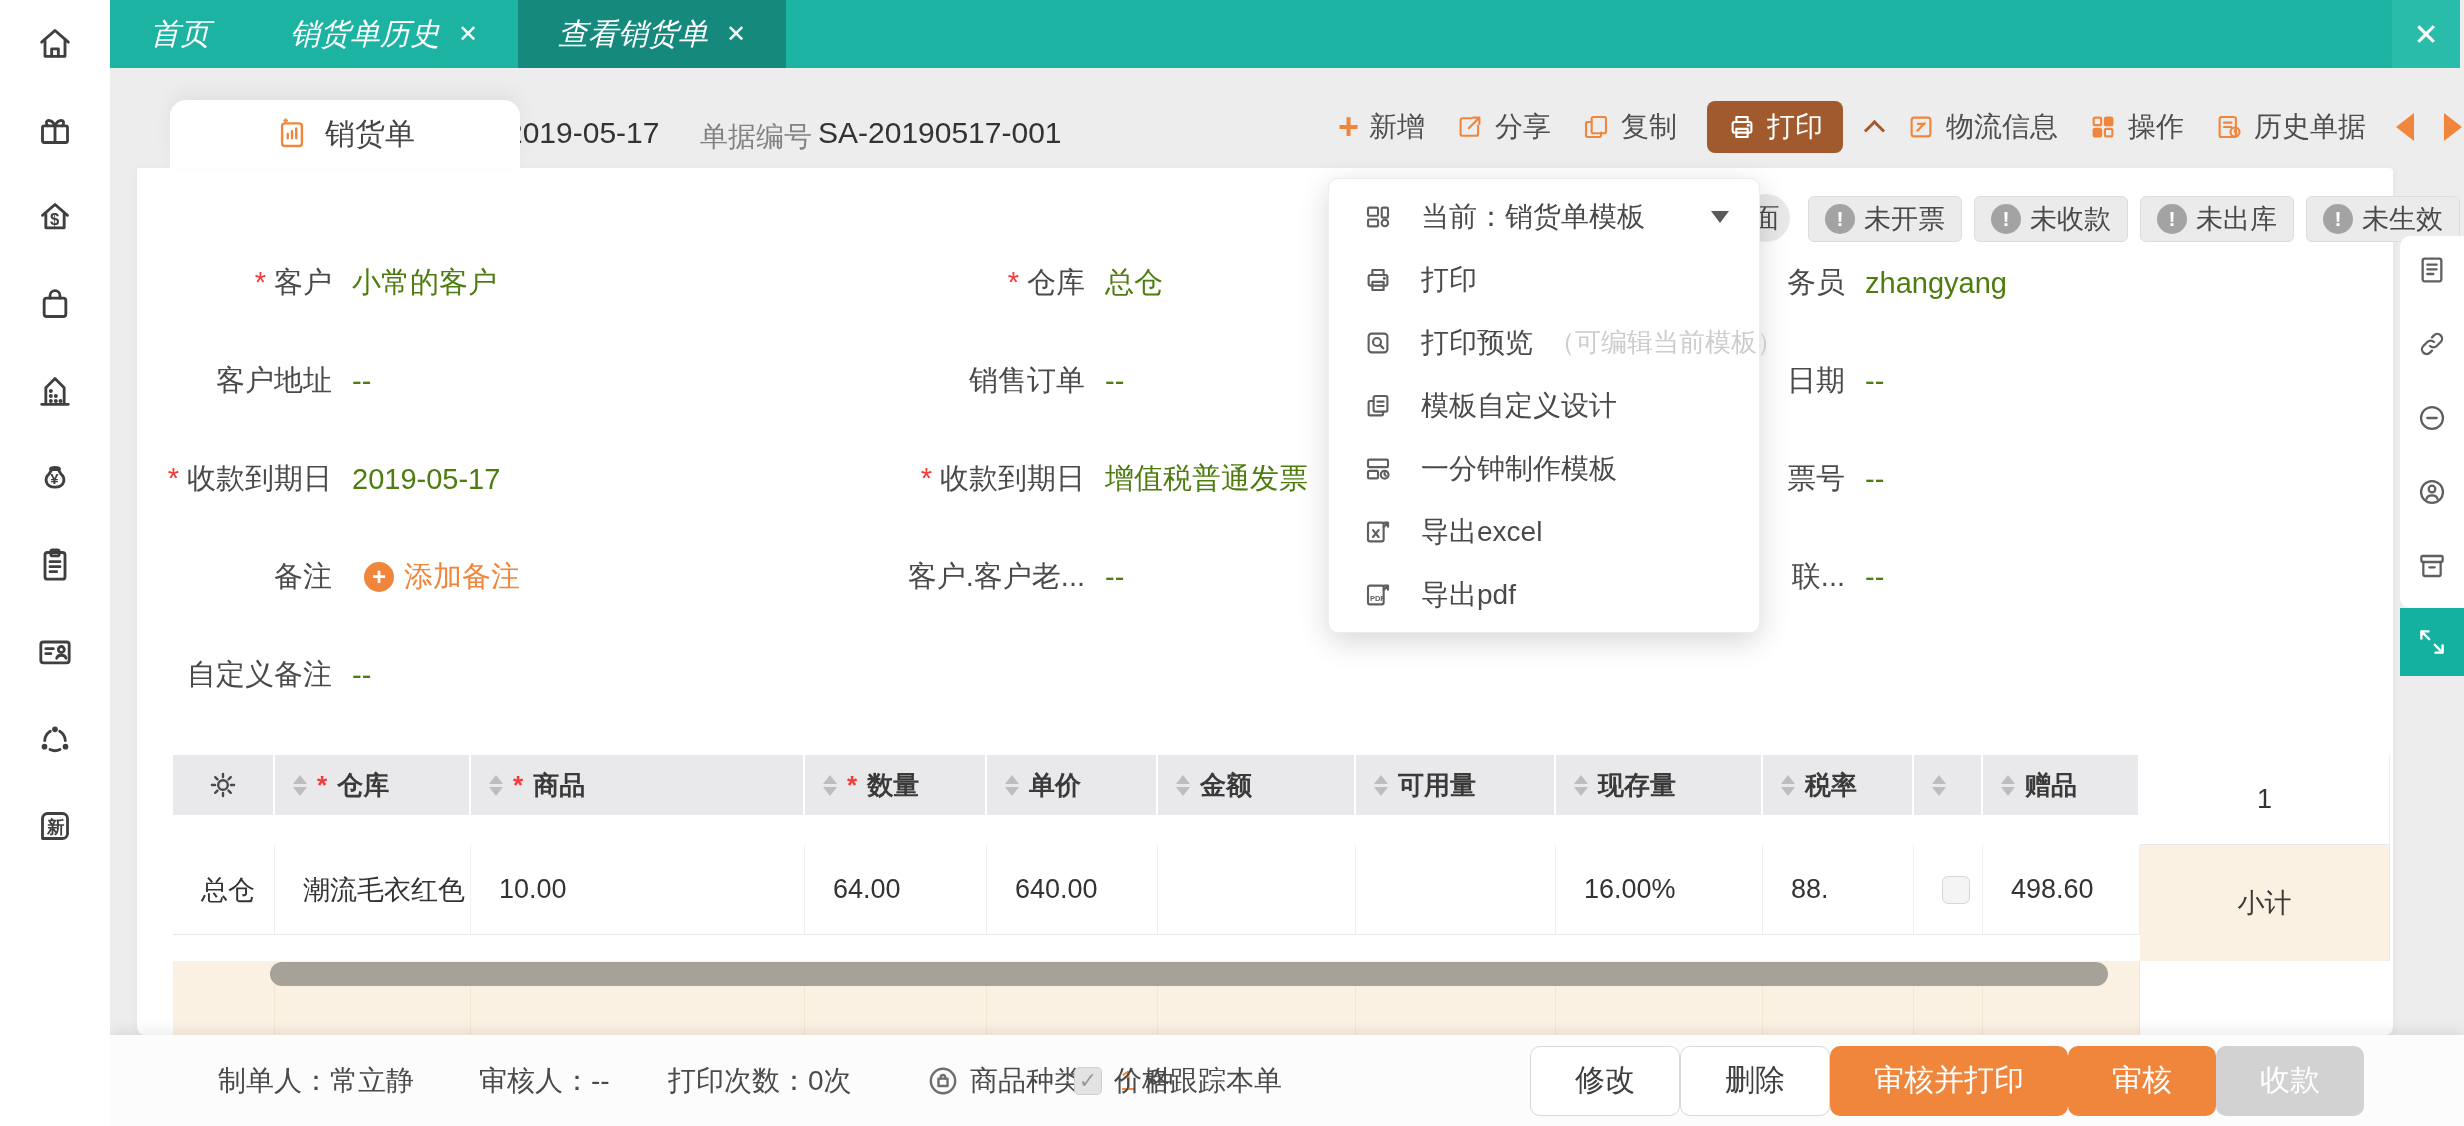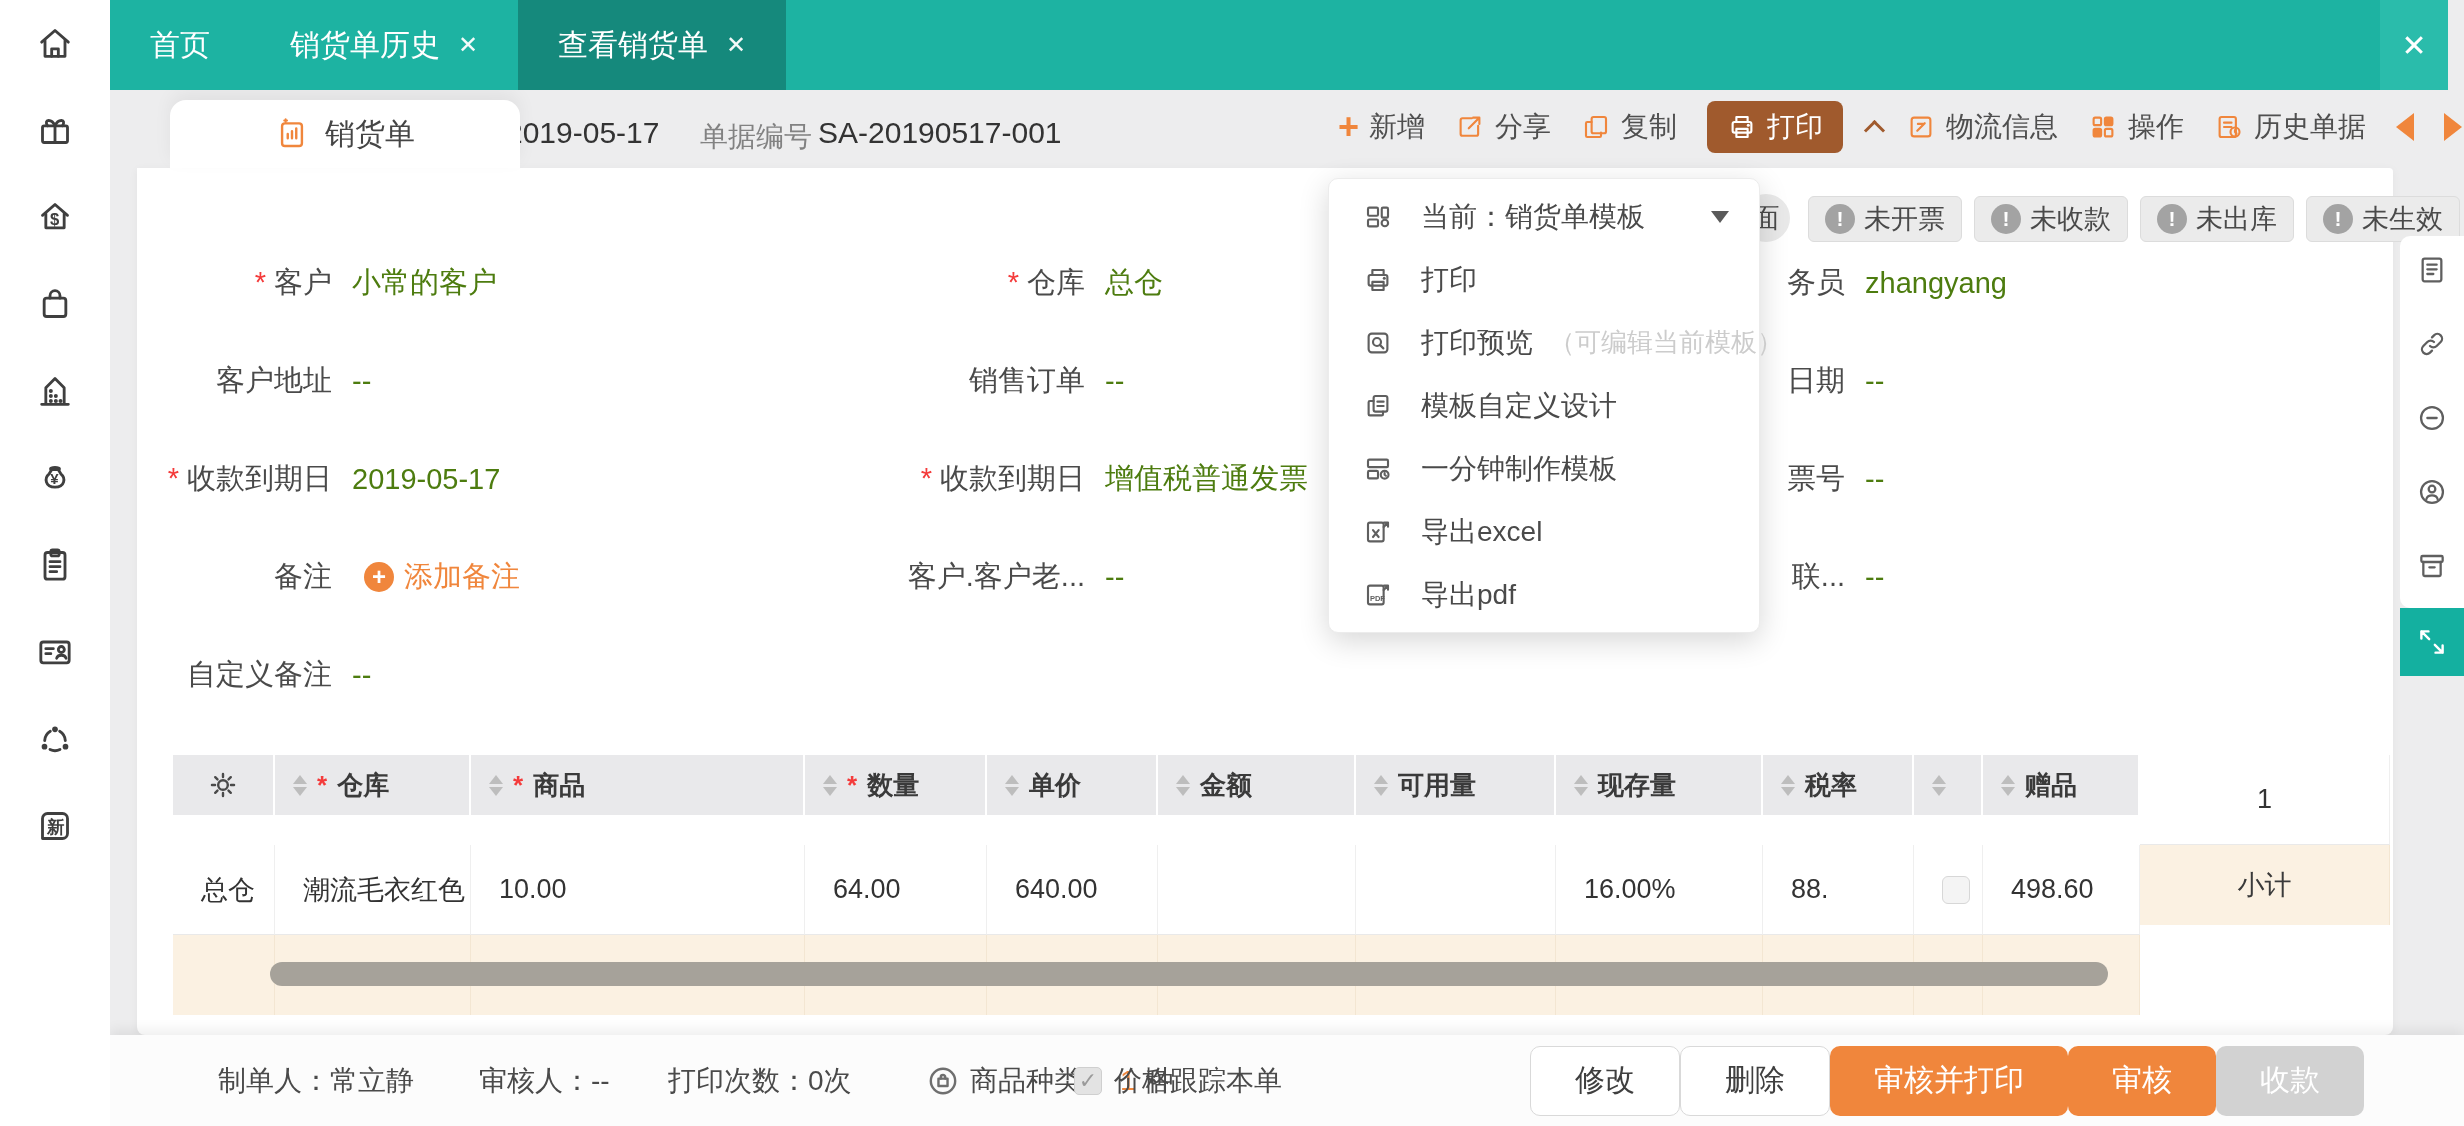--- a/index.html
+++ b/index.html
@@ -10,21 +10,21 @@
   svg.ic { display:block; fill:none; stroke:currentColor; stroke-width:1.7; stroke-linecap:round; stroke-linejoin:round; }
   svg.ic text { fill:currentColor; stroke:none; font-family:"Liberation Sans",sans-serif; font-weight:bold; }
 
   
   .left-rail { position:absolute; left:0; top:0; width:110px; height:1126px; background:#fff; z-index:40;
                display:flex; flex-direction:column; align-items:center; padding-top:22px; gap:45px; }
   .rail-item { width:42px; height:42px; color:#3f3f3f; display:flex; align-items:center; justify-content:center; cursor:pointer; }
   .rail-item svg { width:40px; height:40px; }
 
   
-  .tabbar { position:absolute; left:110px; top:0; right:16px; height:90px; background:#1db3a2; display:flex; align-items:stretch; z-index:35; }
+  .tabbar { position:absolute; left:110px; top:0; right:4px; height:68px; background:#1db3a2; display:flex; align-items:stretch; z-index:35;font-style:italic; }
   .tab { display:flex; align-items:center; padding:0 40px; color:#fff; font-size:30px; cursor:pointer; }
   .tab .tab-close { font-size:24px; margin-left:18px; opacity:.95; }
   .tab.active { background:#15897c; }
   .tabbar-corner { margin-left:auto; width:68px; display:flex; align-items:center; justify-content:center;
                    background:#2abcab; color:#fff; font-size:30px; cursor:pointer; }
 
   
   .doc-tab { position:absolute; left:170px; top:100px; width:350px; height:68px; background:#fff;
              border-radius:16px 16px 0 0; display:flex; align-items:center; justify-content:center; gap:16px;
              font-size:30px; color:#454545; z-index:6; box-shadow:0 -8px 18px rgba(0,0,0,.05); }
@@ -88,21 +88,21 @@
   .hcell .sort { display:flex; flex-direction:column; gap:3px; }
   .hcell .sort i { display:block; width:0; height:0; border-left:7px solid transparent; border-right:7px solid transparent; }
   .hcell .sort i.up { border-bottom:9px solid #bdbdbd; }
   .hcell .sort i.dn { border-top:9px solid #bdbdbd; }
   .hcell .hstar { color:#f43b3b; font-size:26px; font-weight:bold; }
   .hcell .htext { font-size:26px; font-weight:bold; color:#3a3a3a; white-space:nowrap; }
   .hcell svg { width:34px; height:34px; color:#4a4a4a; }
   .dcell { height:90px; background:#fff; border-right:1px solid #efefef; border-bottom:1px solid #e9e9e9;
            display:flex; align-items:center; padding-left:28px; font-size:27px; color:#333; overflow:hidden; white-space:nowrap; }
   .dcell.center { justify-content:center; padding-left:0; }
-  .scell { height:80px; background:#fbf1e2; border-right:1px solid #f3e6d2; display:flex; align-items:center;
+  .scell { height:116px; background:#fbf1e2; border-right:1px solid #f3e6d2; display:flex; align-items:center;
            justify-content:center; font-size:27px; color:#3a3a3a; }
   .cbx { width:28px; height:28px; border:1px solid #d7d7d7; background:#f4f4f4; border-radius:6px; cursor:pointer; }
   .hscroll { position:absolute; left:270px; top:962px; width:1838px; height:24px; background:#a6a29a; border-radius:12px; z-index:4; cursor:pointer; }
 
   
   .footer { position:absolute; left:110px; right:0; top:1035px; height:91px; background:#fcfcfc;
             box-shadow:0 -5px 12px rgba(0,0,0,.07); z-index:30; }
   .ft-text { position:absolute; top:0; height:91px; display:flex; align-items:center; font-size:28px; color:#4a4a4a; white-space:nowrap; }
   .ft-maker { left:108px; } .ft-auditor { left:369px; } .ft-print { left:558px; }
   .ft-cat { left:816px; gap:10px; }

